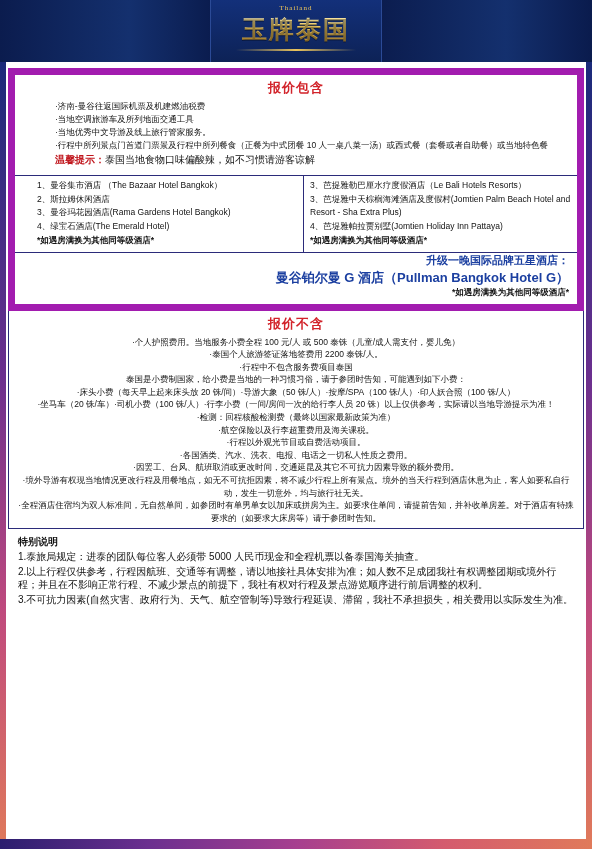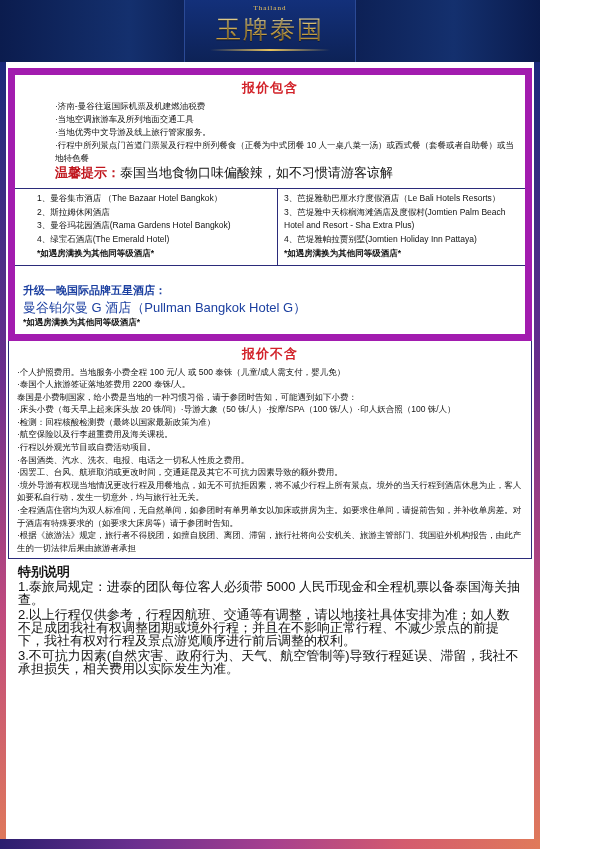--- a/index.html
+++ b/index.html
@@ -10,21 +10,21 @@
     width: 600px;
     height: 849px;
     background: #ffffff;
     font-family: "Liberation Sans", sans-serif;
     font-size: 9px;
     color: #111;
     overflow: hidden;
   }
   .page {
     position: relative;
-    width: 540px;
+    width: 592px;
     height: 849px;
     background: #ffffff;
   }
   
   .banner {
     position: relative;
     height: 62px;
     background: #0a1b4d;
     background-image:
       radial-gradient(circle at 50% 120%, #2a4ea0 0%, #122a63 45%, #08143a 100%);
@@ -55,21 +55,21 @@
   .thai-sub {
     color: #f2c85a;
     font-size: 7px;
     letter-spacing: 1px;
     margin-top: 4px;
     font-family: "Liberation Serif", serif;
   }
   .thai-title {
     margin-top: 1px;
     font-size: 25px;
-    font-weight: normal;
+    font-weight: bold;
     letter-spacing: 2px;
     background: linear-gradient(180deg,#fdf3c0 0%, #e9c35c 45%, #b5852a 100%);
     -webkit-background-clip: text;
     background-clip: text;
     color: transparent;
     font-family: "Liberation Serif", serif;
     text-shadow: 0 1px 0 rgba(0,0,0,.35);
   }
   .thai-underline {
     width: 120px;
@@ -100,21 +100,21 @@
     padding: 0 6px 5px 6px;
     margin-left: 32px;
   }
   .line {
     font-size: 8.5px;
     line-height: 13px;
     color: #141414;
     padding: 0 2px;
   }
   .tip {
-    font-size: 13px;
+    font-size: 10px;
     line-height: 13px;
     padding: 1px 2px 2px;
   }
   .tip b { color: #c0161d; }
   .hr {
     border-top: 1px solid #2b2b7a;
     margin: 2px 0 0;
   }
   .two-col {
     display: flex;
@@ -127,56 +127,58 @@
     font-size: 8.5px;
     line-height: 13.5px;
   }
   .col.left { border-right: 1px solid #2b2b7a; }
   .col .note {
     font-weight: bold;
     margin-top: 1px;
   }
   .upgrade {
     border-top: 1px solid #2b2b7a;
-    padding: 17px 8px 5px;
+    padding: 0 8px 5px;
+    text-align: right;
   }
   .upgrade .u1 {
     color: #1b3fa0;
     font-weight: bold;
     font-size: 11px;
     line-height: 15px;
   }
   .upgrade .u2 {
     color: #1b3fa0;
-    font-weight: normal;
+    font-weight: bold;
     font-size: 13px;
     line-height: 17px;
     margin-top: 1px;
   }
   .upgrade .u3 {
     font-weight: bold;
     font-size: 8.5px;
     margin-top: 1px;
   }
 
   
   .excl-frame {
     border: 1px solid #2b2b7a;
     border-top: none;
     box-sizing: border-box;
   }
   .excl-lines {
     padding: 0 6px 4px 6px;
+    text-align: center;
   }
   .excl-lines .line { line-height: 12.6px; }
 
   
   .special {
     padding: 6px 10px 4px 10px;
-    font-size: 13px;
+    font-size: 10px;
     line-height: 13px;
   }
   .special .sp-title {
     font-weight: bold;
     margin-bottom: 2px;
   }
   .special p { margin: 0 0 2px 0; }
 
   
   .bottom-strip {
@@ -247,30 +249,31 @@
         <div class="u2">曼谷铂尔曼 G 酒店（Pullman Bangkok Hotel G）</div>
         <div class="u3">*如遇房满换为其他同等级酒店*</div>
       </div>
     </div>
 
     <div class="excl-frame">
       <div class="section-title">报价不含</div>
       <div class="excl-lines">
         <div class="line">·个人护照费用。当地服务小费全程 100 元/人 或 500 泰铢（儿童/成人需支付，婴儿免）</div>
         <div class="line">·泰国个人旅游签证落地签费用 2200 泰铢/人。</div>
+        <div class="line">·行程中不包含服务费项目泰国</div>
         <div class="line">泰国是小费制国家，给小费是当地的一种习惯习俗，请于参团时告知，可能遇到如下小费：</div>
         <div class="line">·床头小费（每天早上起来床头放 20 铢/间）·导游大象（50 铢/人）·按摩/SPA（100 铢/人）·印人妖合照（100 铢/人）</div>
+        <div class="line">·坐马车（20 铢/车）·司机小费（100 铢/人）·行李小费（一间/房间一次的给行李人员 20 铢）以上仅供参考，实际请以当地导游提示为准！</div>
         <div class="line">·检测：回程核酸检测费（最终以国家最新政策为准）</div>
         <div class="line">·航空保险以及行李超重费用及海关课税。</div>
         <div class="line">·行程以外观光节目或自费活动项目。</div>
         <div class="line">·各国酒类、汽水、洗衣、电报、电话之一切私人性质之费用。</div>
         <div class="line">·因罢工、台风、航班取消或更改时间，交通延昆及其它不可抗力因素导致的额外费用。</div>
         <div class="line">·境外导游有权现当地情况更改行程及用餐地点，如无不可抗拒因素，将不减少行程上所有景点。境外的当天行程到酒店休息为止，客人如要私自行动，发生一切意外，均与旅行社无关。</div>
         <div class="line">·全程酒店住宿均为双人标准间，无自然单间，如参团时有单男单女以加床或拼房为主。如要求住单间，请提前告知，并补收单房差。对于酒店有特殊要求的（如要求大床房等）请于参团时告知。</div>
-        <div class="line">·根据《旅游法》规定，旅行者不得脱团，如擅自脱团、离团、滞留，旅行社将向公安机关、旅游主管部门、我国驻外机构报告，由此产生的一切法律后果由旅游者承担</div>
       </div>
     </div>
 
     <div class="special">
       <div class="sp-title">特别说明</div>
       <p>1.泰旅局规定：进泰的团队每位客人必须带 5000 人民币现金和全程机票以备泰国海关抽查。</p>
       <p>2.以上行程仅供参考，行程因航班、交通等有调整，请以地接社具体安排为准；如人数不足成团我社有权调整团期或境外行程；并且在不影响正常行程、不减少景点的前提下，我社有权对行程及景点游览顺序进行前后调整的权利。</p>
       <p>3.不可抗力因素(自然灾害、政府行为、天气、航空管制等)导致行程延误、滞留，我社不承担损失，相关费用以实际发生为准。</p>
     </div>
 

